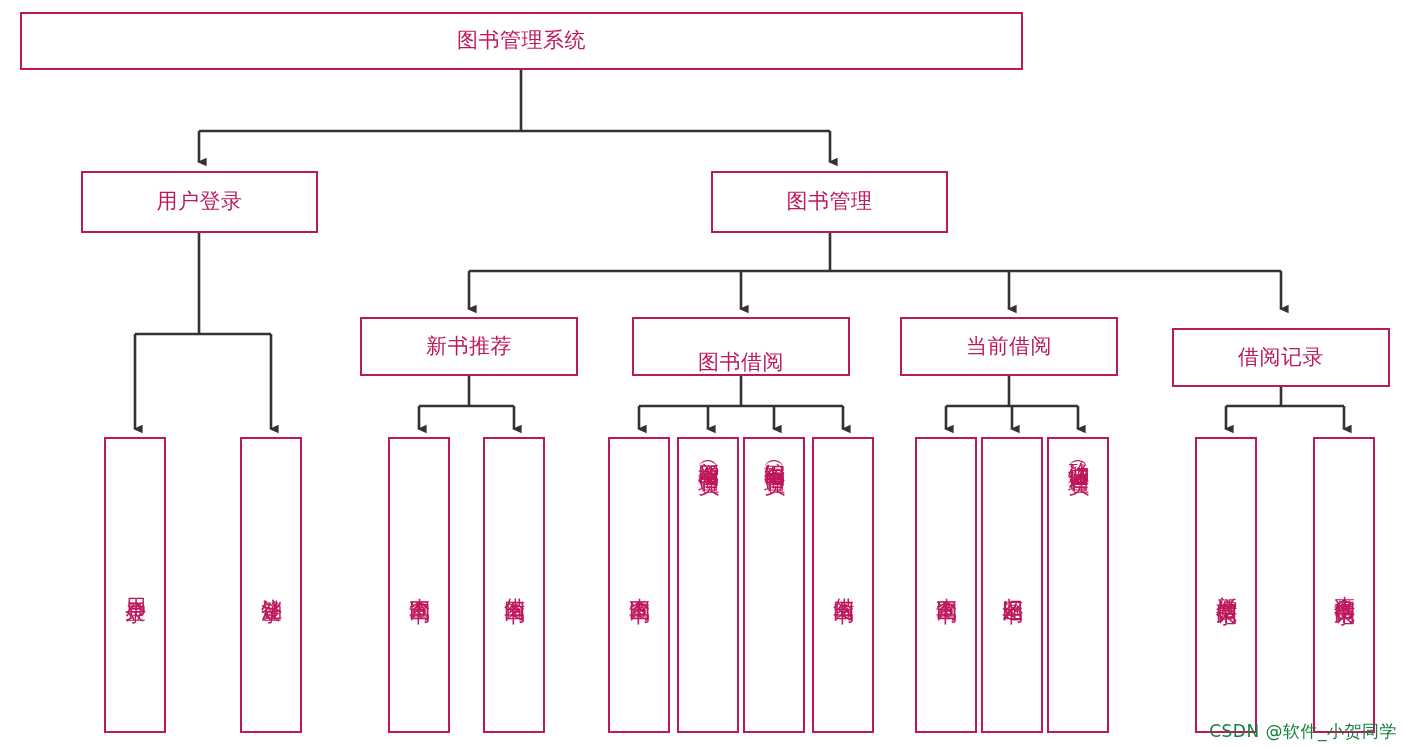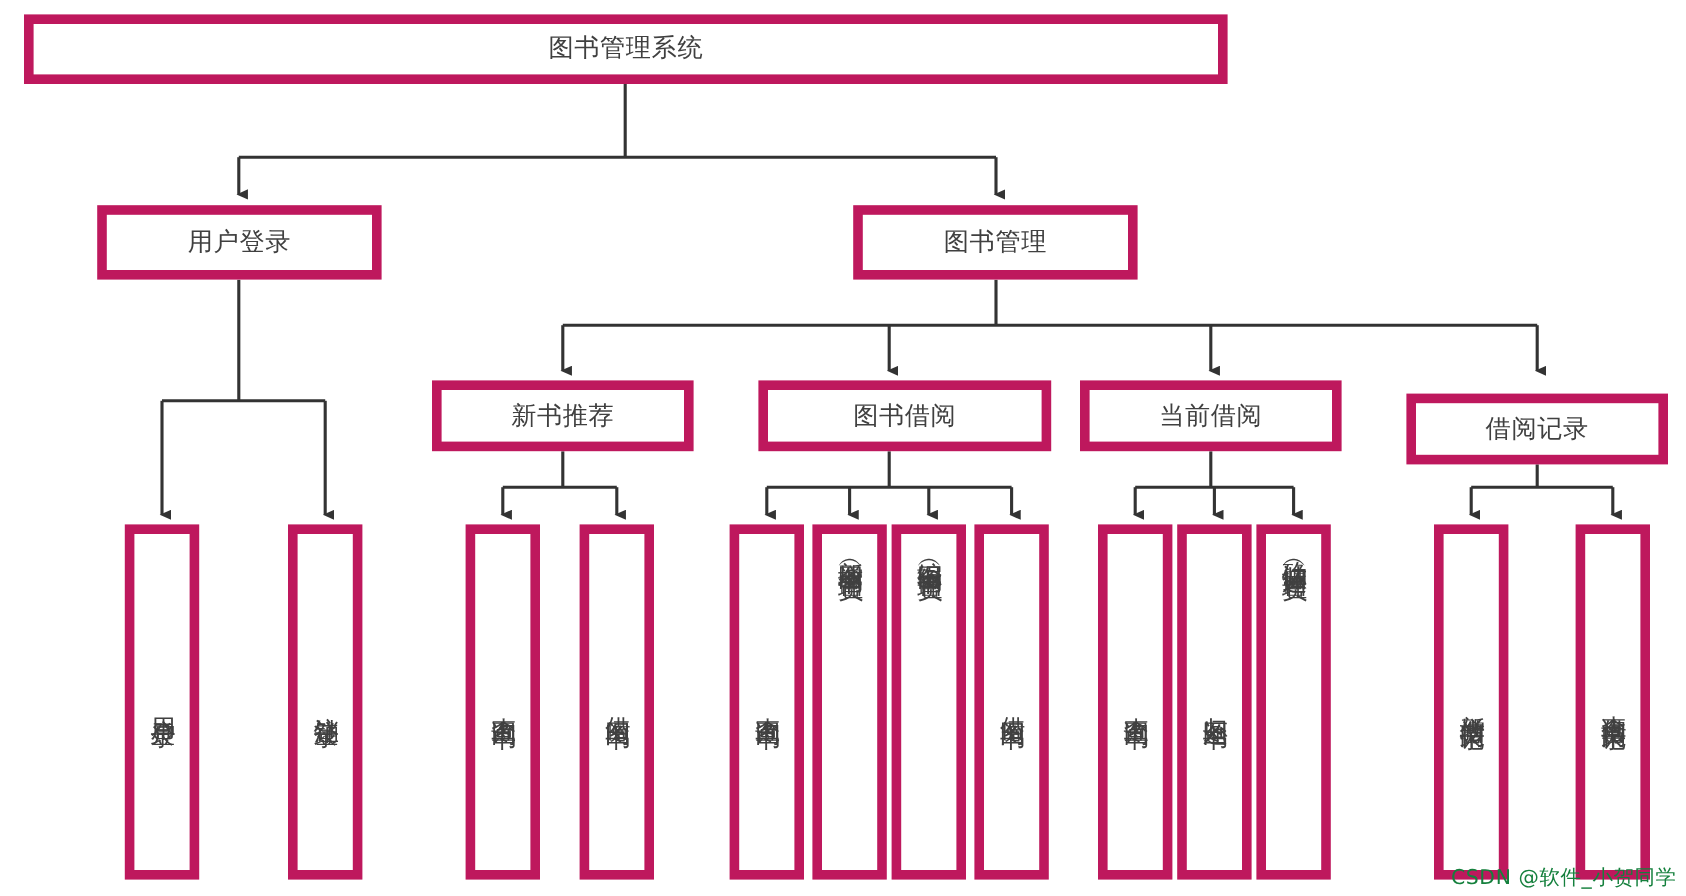--- a/index.html
+++ b/index.html
@@ -22,25 +22,25 @@
     position: absolute;
     left: 0;
     top: 0;
     width: 1405px;
     height: 747px;
   }
   .node {
     position: absolute;
     box-sizing: border-box;
     background: #ffffff;
-    border: 8px solid #be185d;
+    border: 2px solid #be185d;
     display: flex;
     align-items: center;
     justify-content: center;
-    color: #404040;
+    color: #be185d;
     z-index: 2;
   }
   .node.horiz {
     font-size: 21px;
     letter-spacing: 0.5px;
     line-height: 1.1;
   }
   .node.vert {
     writing-mode: vertical-rl;
     text-orientation: upright;
@@ -139,21 +139,21 @@
   </div>
 
   <div class="node horiz" style="left:360px; top:317px; width:218px; height:59px;">
     <span class="node-label">新书推荐</span>
   </div>
 
   <div class="node horiz" style="left:711px; top:171px; width:237px; height:62px;">
     <span class="node-label">图书管理</span>
   </div>
 
-  <div class="node horiz" style="left:632px; top:317px; width:244px; height:59px;">
+  <div class="node horiz" style="left:632px; top:317px; width:218px; height:59px;align-items:flex-end;">
     <span class="node-label">图书借阅</span>
   </div>
 
   <div class="node horiz" style="left:900px; top:317px; width:218px; height:59px;">
     <span class="node-label">当前借阅</span>
   </div>
 
   <div class="node horiz" style="left:1172px; top:328px; width:218px; height:59px;">
     <span class="node-label">借阅记录</span>
   </div>

